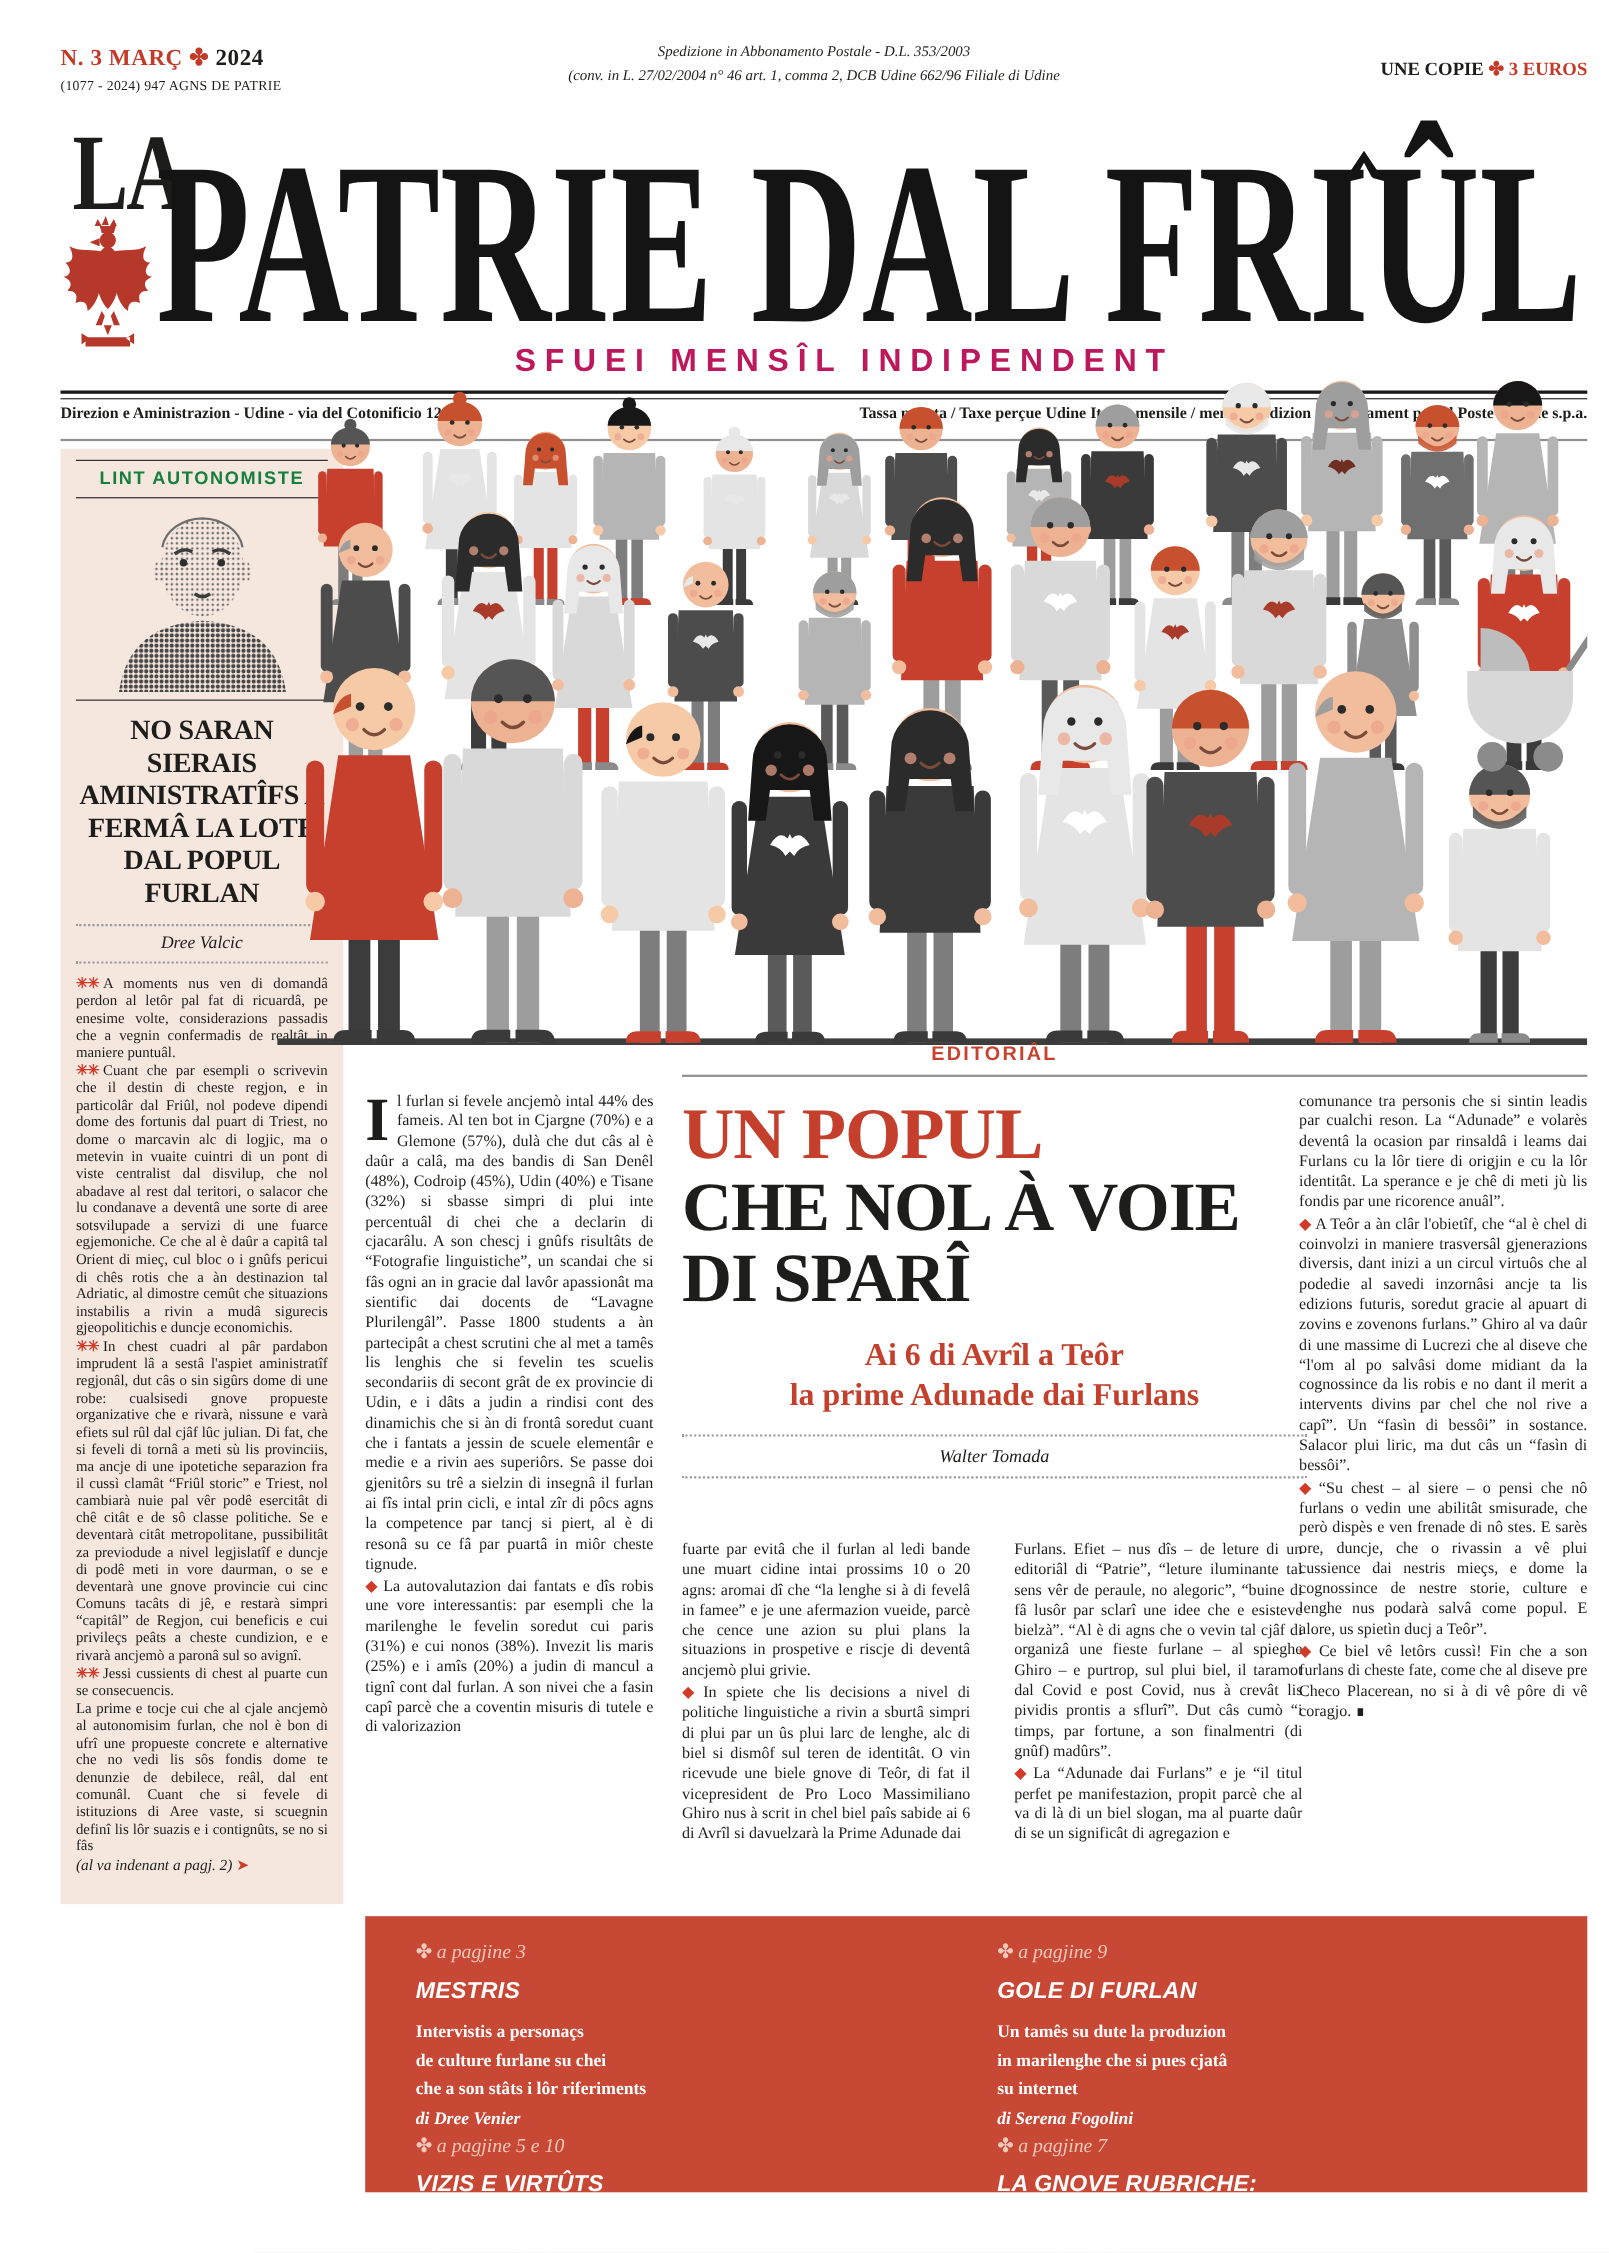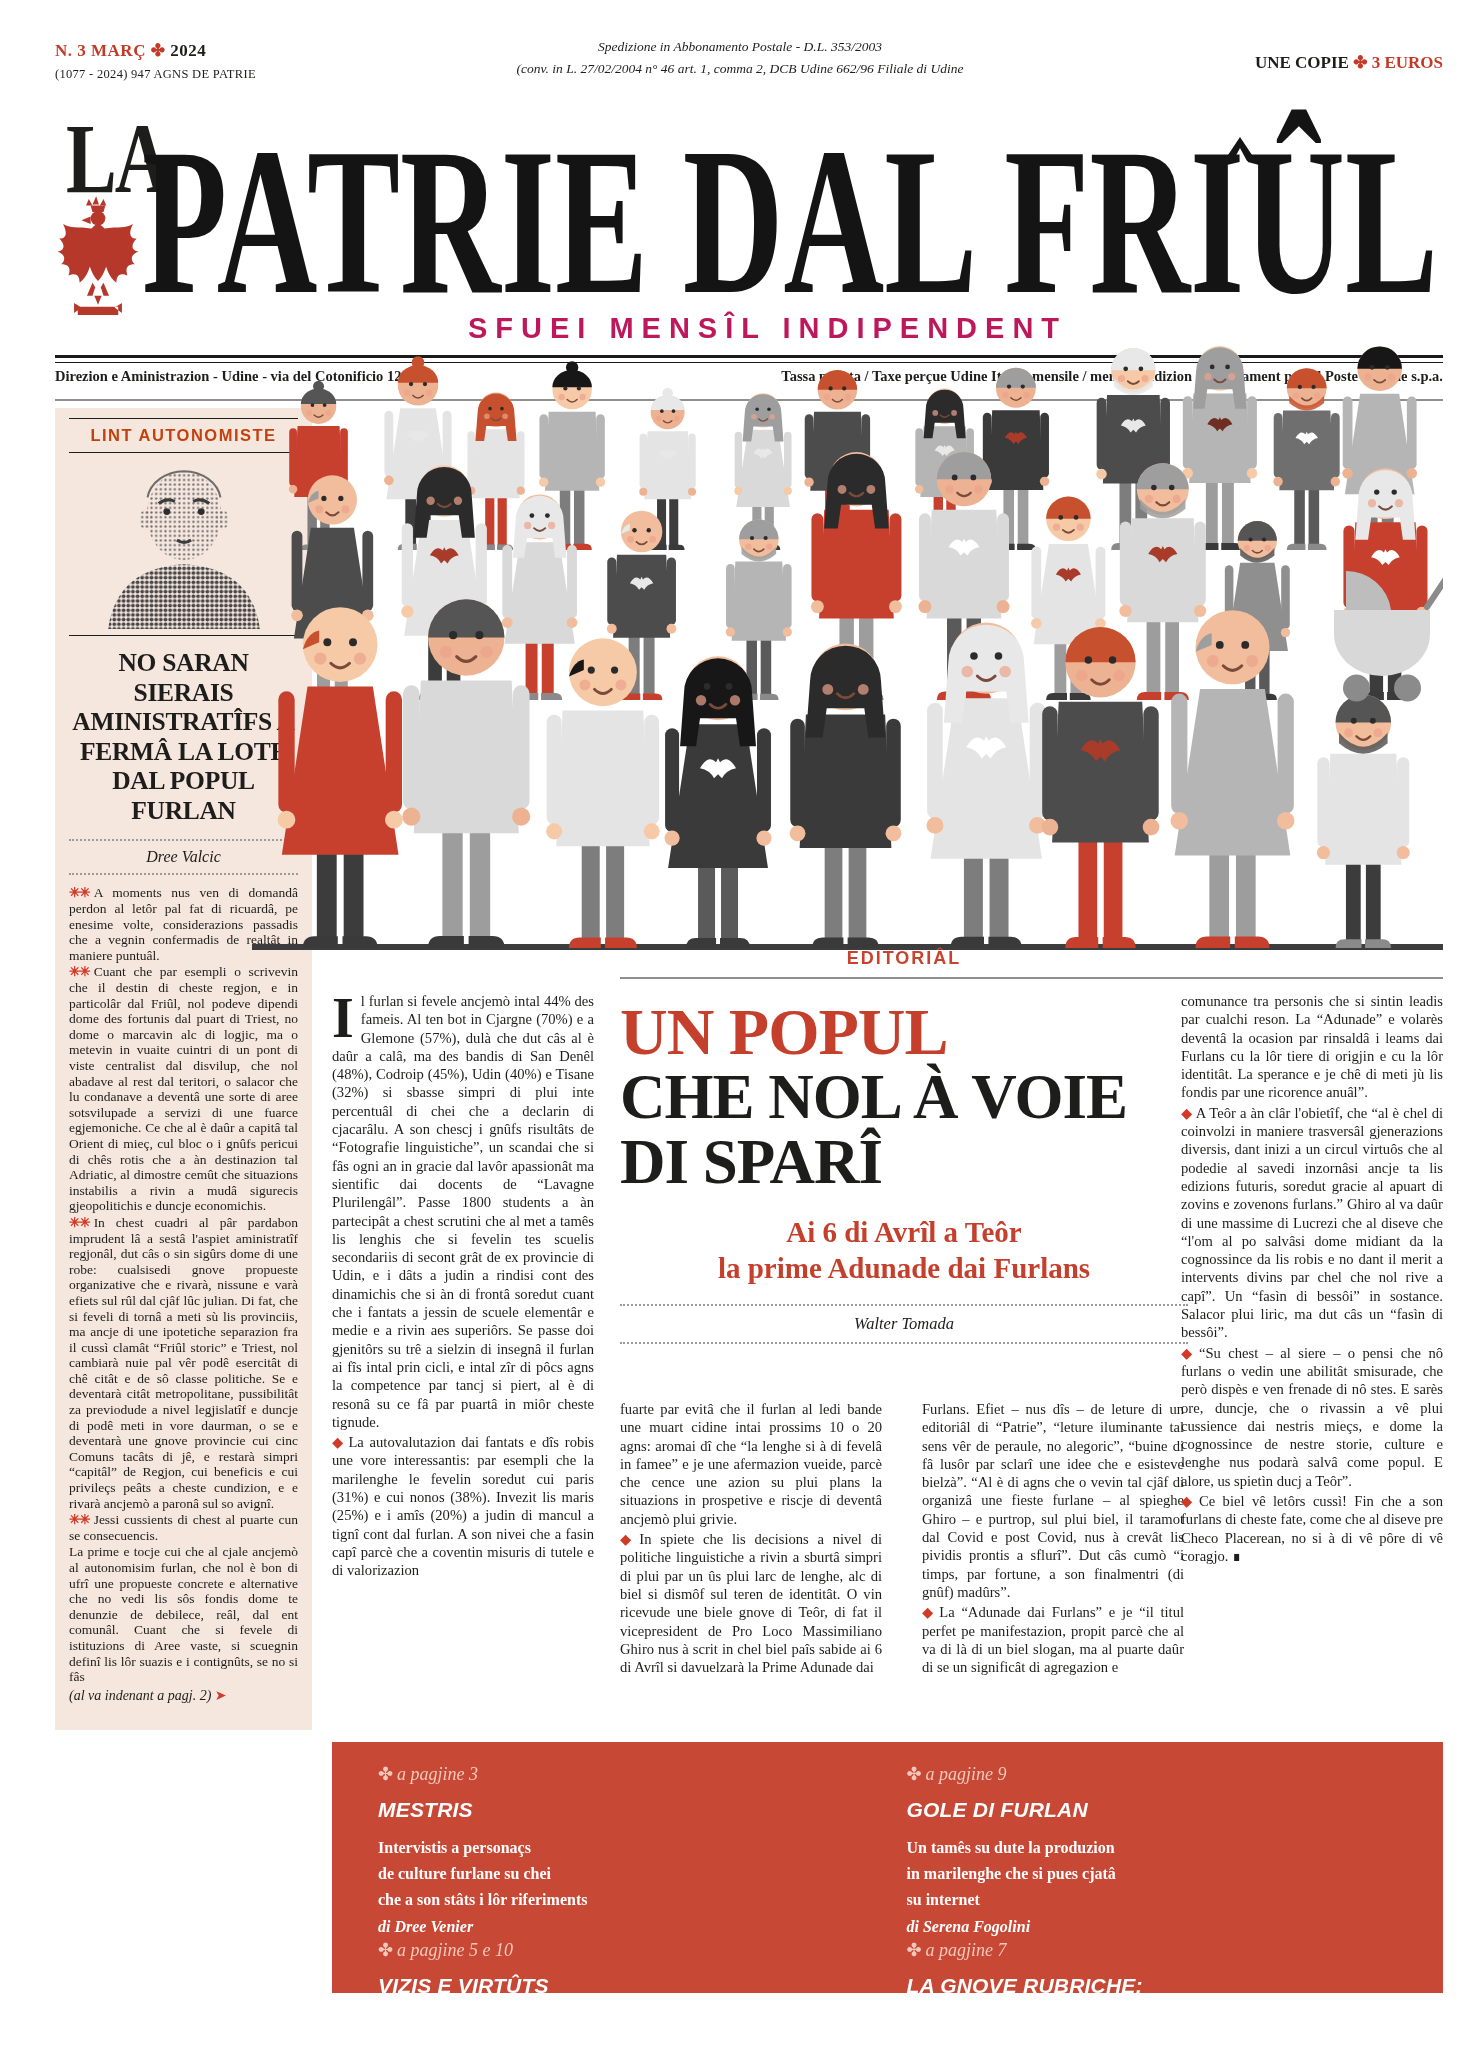--- a/index.html
+++ b/index.html
@@ -1,36 +1,36 @@
 <!DOCTYPE html>
 <html><head>
 <meta charset="utf-8">
 <style>
   html,body{margin:0;padding:0;background:#e8e8e8;}
   .page{position:relative;width:1463px;height:2048px;background:#ffffff;overflow:hidden;
         font-family:"Liberation Serif","DejaVu Serif",serif;color:#1d1d1b;}
   .abs{position:absolute;}
   
-  .issue-line{font-size:17px;font-weight:bold;letter-spacing:.5px;}
+  .issue-line{font-size:21px;font-weight:bold;letter-spacing:.5px;}
   .issue-line .red{color:#c43a28;}
   .issue-age{font-size:12.5px;margin-top:6px;letter-spacing:.3px;}
   .postal{font-style:italic;font-size:13.5px;text-align:center;line-height:1.6;}
   .price-line{font-size:17px;font-weight:bold;text-align:right;}
   .price-line .red{color:#c43a28;}
   
   .la{font-weight:bold;font-size:76px;transform:scaleY(1.3);transform-origin:top left;letter-spacing:-2px;}
   .masthead-sub{color:#be185d;font-family:"Liberation Sans","DejaVu Sans",sans-serif;
                 font-size:29px;letter-spacing:8px;text-align:center;font-weight:bold;margin-left:36px;}
   .rule-double{border-top:3px solid #1a1a1a;border-bottom:1px solid #1a1a1a;height:4px;}
   .infobar{display:flex;justify-content:space-between;font-size:14.5px;font-weight:bold;}
   .rule-gray{background:#8f8f8f;height:2px;}
   
   .sidebar{background:#f5e6de;padding:10px 14px 26px 14px;box-sizing:border-box;}
   .hairline{border-top:1.5px solid #1d1d1b;margin:0;}
-  .kicker-red{color:#c2410c;font-family:"Liberation Sans","DejaVu Sans",sans-serif;
+  .kicker-red{color:#15803d;font-family:"Liberation Sans","DejaVu Sans",sans-serif;
               font-weight:bold;font-size:16.5px;letter-spacing:1.5px;text-align:center;padding:7px 0;}
   .portrait-wrap{text-align:center;padding:6px 0 2px 0;}
   .sb-headline{font-weight:bold;font-size:25.5px;line-height:1.16;text-align:center;
                padding:12px 2px 14px 2px;letter-spacing:-.3px;}
   .dotrule{border-top:2px dotted #9a9a9a;}
   .sb-byline{font-style:italic;font-size:16px;text-align:center;padding:7px 0;}
   .sb-body{font-size:13.5px;line-height:15.6px;text-align:justify;padding-top:10px;}
   .sb-body p{margin:0 0 1px 0;}
   .marker{color:#d23a28;font-weight:bold;letter-spacing:-1px;padding-right:4px;}
   .cont{font-style:italic;font-size:14px;padding-top:2px;}

